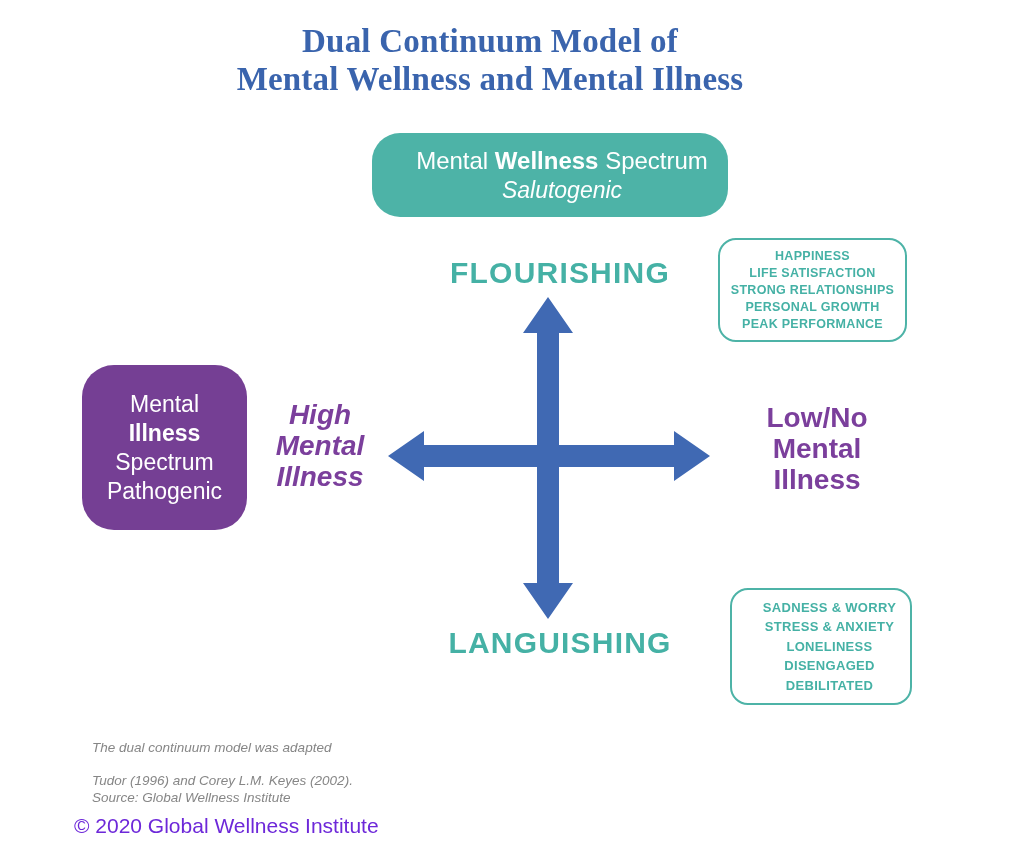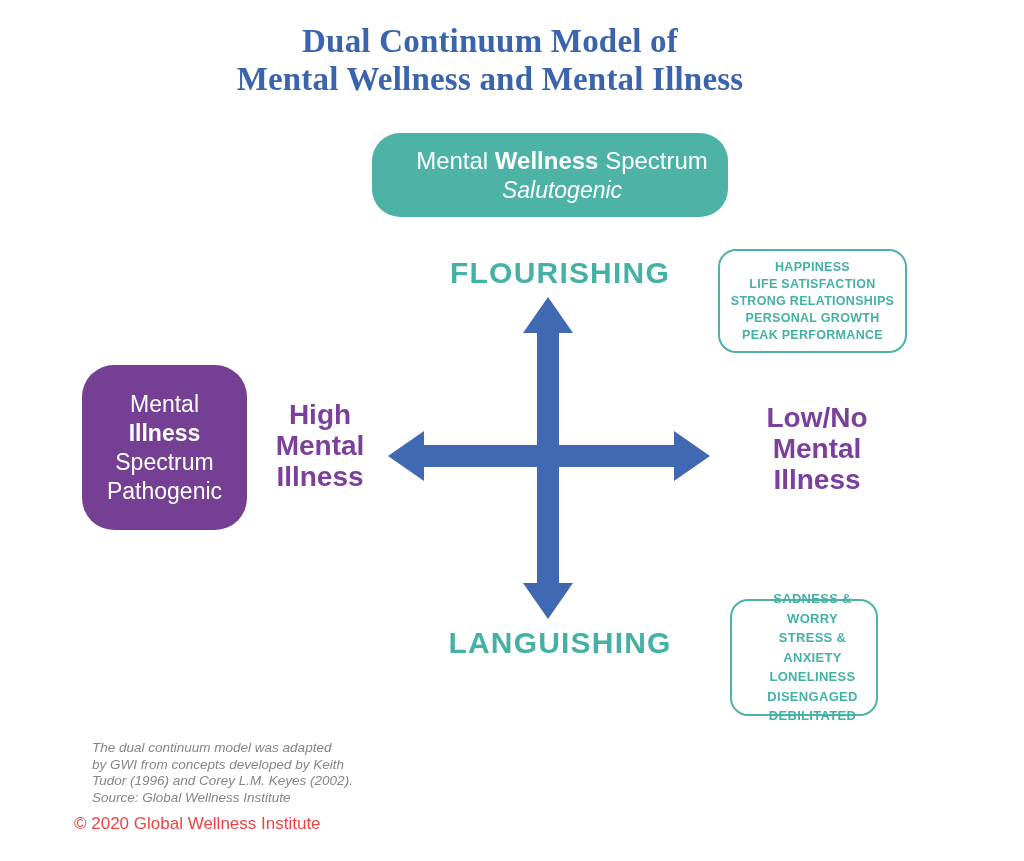--- a/index.html
+++ b/index.html
@@ -78,20 +78,21 @@
   .axis-top-label { top: 256px; }
   .axis-bottom-label { top: 626px; }
   .axis-left-label {
     position: absolute;
     left: 255px; top: 399px; width: 130px;
     text-align: center;
     color: var(--purple-text);
     font-size: 28px;
     font-weight: bold;
     line-height: 31px;
+    font-style: italic;
   }
   .axis-right-label {
     position: absolute;
     left: 722px; top: 402px; width: 190px;
     text-align: center;
     color: var(--purple-text);
     font-size: 28px;
     font-weight: bold;
     line-height: 31px;
   }
@@ -100,30 +101,29 @@
     position: absolute;
     border: 2px solid var(--teal);
     border-radius: 18px;
     background: #ffffff;
     color: var(--teal-text);
     font-weight: bold;
     text-align: center;
     display: flex; flex-direction: column;
     align-items: center; justify-content: center;
     letter-spacing: 0.3px;
-    margin-top: 11px;
   }
   .trait-card.flourishing {
     left: 718px; top: 238px;
     width: 189px; height: 104px;
     font-size: 12.5px; line-height: 17px;
   }
   .trait-card.languishing {
     left: 730px; top: 588px;
-    width: 148px; height: 117px;
+    width: 182px; height: 117px;
     font-size: 13px; line-height: 19.5px; padding-left: 17px;
   }
   
   .arrows-svg {
     position: absolute;
     left: 0; top: 0;
     width: 1024px; height: 861px;
     pointer-events: none;
   }
   .arrows-svg polygon { fill: var(--arrow-blue); }
@@ -132,22 +132,22 @@
     position: absolute;
     left: 92px; top: 740px;
     color: var(--gray-text);
     font-size: 13.5px;
     font-style: italic;
     line-height: 16.5px;
   }
   .copyright {
     position: absolute;
     left: 74px; top: 814px;
-    color: #ef4444;
-    font-size: 17px;
+    color: #6d28d9;
+    font-size: 21px;
   }
 </style>
 </head>
 <body>
 
 <div class="canvas">
 
   <h1 class="page-title">
     <span>Dual Continuum Model of</span><br>
     <span>Mental Wellness and Mental Illness</span>
@@ -197,20 +197,20 @@
   <div class="trait-card languishing">
     <div>SADNESS &amp; WORRY</div>
     <div>STRESS &amp; ANXIETY</div>
     <div>LONELINESS</div>
     <div>DISENGAGED</div>
     <div>DEBILITATED</div>
   </div>
 
   <div class="footnote">
     <span>The dual continuum model was adapted</span><br>
-    <span>by GWI from concepts developed by Keith</span><br>
+    <br>
     <span>Tudor (1996) and Corey L.M. Keyes (2002).</span><br>
     <span>Source: Global Wellness Institute</span>
   </div>
 
   <div class="copyright">© 2020 Global Wellness Institute</div>
 
 </div>
 
 </body></html>

